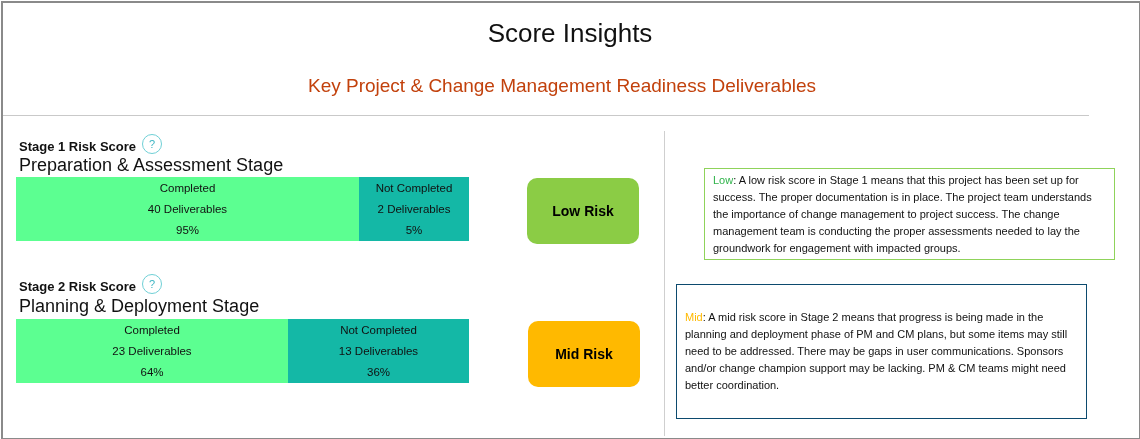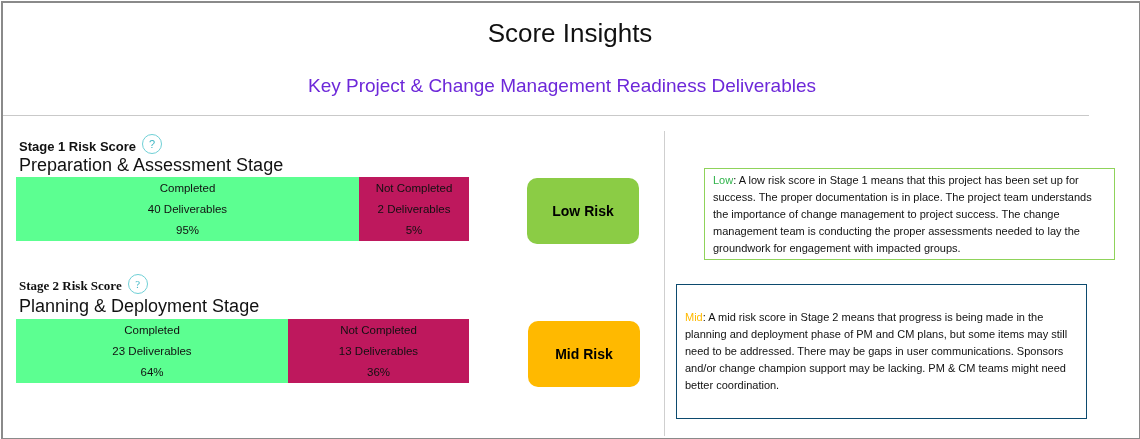--- a/index.html
+++ b/index.html
@@ -1,30 +1,30 @@
 <!DOCTYPE html>
 <html><head>
 <meta charset="utf-8">
 <style>
   html, body { margin: 0; padding: 0; background: #ffffff; }
   body { width: 1140px; height: 439px; position: relative; overflow: hidden; font-family: "Liberation Sans", "DejaVu Sans", sans-serif; color: #111; }
   .frame { position: absolute; left: 1px; top: 1px; width: 1136px; height: 435px; border: 2px solid #8a8a8a; border-bottom-width: 3px; box-sizing: content-box; background: #fff; }
   .title { position: absolute; left: 0; width: 1140px; top: 18px; text-align: center; font-size: 26px; color: #111; }
-  .subtitle { position: absolute; left: 0; width: 1124px; top: 75px; text-align: center; font-size: 19px; color: #6d28d9; }
+  .subtitle { position: absolute; left: 0; width: 1124px; top: 75px; text-align: center; font-size: 19px; color: #c2410c; }
   .hrule { position: absolute; left: 3px; top: 115px; width: 1086px; height: 1px; background: #c9c9c9; }
   .vrule { position: absolute; left: 664px; top: 131px; width: 1px; height: 305px; background: #cfcfcf; }
 
   .stage-head { position: absolute; left: 19px; font-size: 13px; font-weight: bold; color: #111; display: flex; align-items: flex-end; }
   .help-icon { display: inline-flex; align-items: center; justify-content: center; width: 20px; height: 20px; border: 1.5px solid #6fd0d6; border-radius: 50%; color: #3fb6c4; font-size: 11px; font-weight: normal; margin-left: 6px; box-sizing: border-box; background: #fff; }
   .stage-sub { position: absolute; left: 19px; font-size: 18px; color: #111; }
 
   .bar { position: absolute; left: 16px; width: 490px; height: 64px; display: flex; }
   .seg { display: flex; flex-direction: column; align-items: center; justify-content: center; font-size: 11.5px; color: #111; line-height: 21px; }
   .seg.done { background: #5cff91; }
-  .seg.todo { background: #be185d; }
+  .seg.todo { background: #14b8a6; }
 
   .risk-badge { position: absolute; width: 112px; height: 66px; border-radius: 10px; display: flex; align-items: center; justify-content: center; color: #000000; font-weight: bold; font-size: 14px; }
 
   .note { position: absolute; left: 676px; width: 411px; box-sizing: border-box; padding: 0 8px; font-size: 11px; line-height: 17px; color: #111; display: flex; align-items: center; }
   .note p { margin: 0; }
   .note .lvl { font-weight: normal; }
 </style>
 </head>
 <body>
 
@@ -53,21 +53,21 @@
     <span>5%</span>
   </div>
 </div>
 
 <div class="risk-badge" style="left:527px; top:178px; background:#8bcc45;">Low Risk</div>
 
 <div class="note" style="top:168px; height:92px; border:1px solid #8fd35a;margin-left:28px;">
   <p><span class="lvl" style="color:#2fb34a;">Low</span><span>:</span><span> A low risk score in Stage 1 means that this project has been set up for success. The proper documentation is in place. The project team understands the importance of change management to project success. The change management team is conducting the proper assessments needed to lay the groundwork for engagement with impacted groups.</span></p>
 </div>
 
-<div class="stage-head" style="top:274px;font-family:Liberation Serif, serif;">
+<div class="stage-head" style="top:274px;">
   <span>Stage 2 Risk Score</span>
   <span class="help-icon">?</span>
 </div>
 <div class="stage-sub" style="top:296px;">Planning &amp; Deployment Stage</div>
 
 <div class="bar" style="top:319px;">
   <div class="seg done" style="width:272px;">
     <span>Completed</span>
     <span>23 Deliverables</span>
     <span>64%</span>

